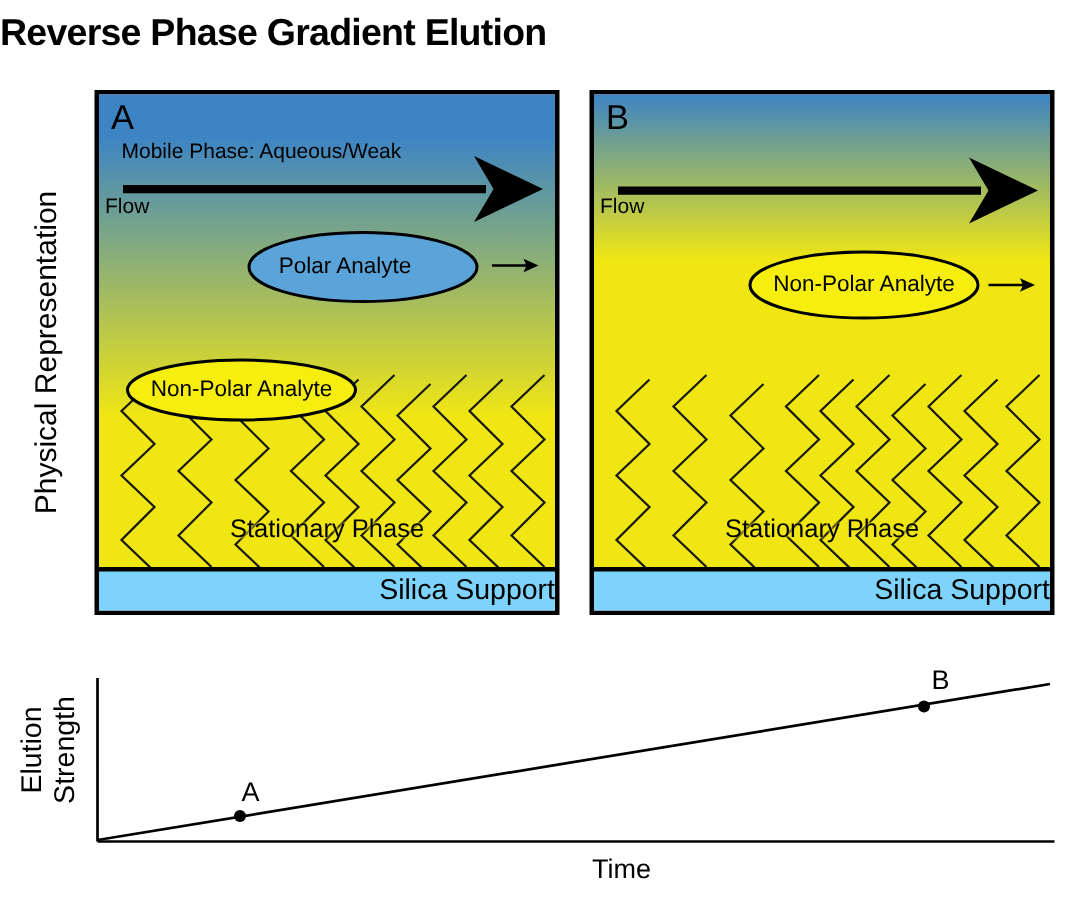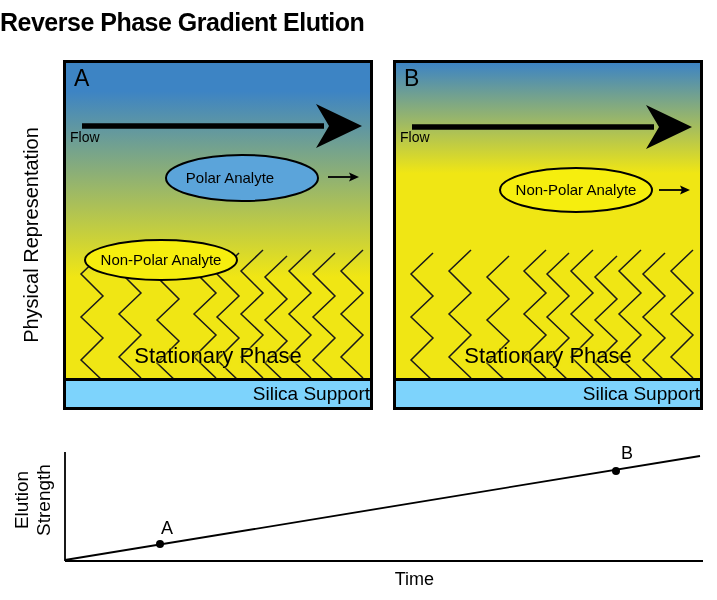--- a/index.html
+++ b/index.html
@@ -35,21 +35,21 @@
     font-size:19px;font-weight:500;
   }
   .p-letter{left:8px;top:2px;font-size:23px;}
   .mp-text{left:15px;top:29px;font-size:14px;font-weight:500;}
   .flow-text{left:4px;top:66px;font-size:14px;font-weight:500;}
   .ellipse-label{width:160px;height:18px;line-height:18px;text-align:center;font-size:15px;font-weight:500;}
   #pa-polar-label{left:84px;top:106px;}
   #pa-nonpolar-label{left:15px;top:188px;}
   #pb-nonpolar-label{left:100px;top:118px;}
   .stationary-label{
-    left:0;width:100%;top:280px;text-align:center;font-size:22px;font-weight:500;
+    left:0;width:100%;top:280px;text-align:center;font-size:17px;font-weight:500;
     text-shadow:0 0 3px var(--mobile-yellow),0 0 2px var(--mobile-yellow);
   }
   .chart-svg{left:0;top:430px;}
   .elution-label{
     left:-27px;top:478px;width:120px;text-align:center;font-size:19px;line-height:22px;
     transform:rotate(-90deg);transform-origin:50% 50%;
   }
   .time-label{left:334px;top:569px;width:100px;text-align:right;font-size:18px;}
   .pt-label{width:40px;text-align:center;font-size:18px;}
   #pt-a{left:147px;top:518px;}
@@ -93,20 +93,21 @@
     <svg class="panel-svg" width="304" height="315" viewBox="0 0 304 315">
       <use href="#zigzags"></use>
       <ellipse cx="176" cy="115" rx="76" ry="23" style="fill:var(--polar-fill)" stroke="#000" stroke-width="2"></ellipse>
       <ellipse cx="95" cy="197" rx="76" ry="20" style="fill:var(--nonpolar-fill)" stroke="#000" stroke-width="2"></ellipse>
       <use href="#big-arrow"></use>
       <g transform="translate(262,114)">
         <use href="#small-arrow"></use>
       </g>
     </svg>
     <div class="abs p-letter">A</div>
+    <div class="abs mp-text">Mobile Phase: Aqueous/Weak</div>
     <div class="abs flow-text">Flow</div>
     <div id="pa-polar-label" class="abs ellipse-label">Polar Analyte</div>
     <div id="pa-nonpolar-label" class="abs ellipse-label">Non-Polar Analyte</div>
     <div class="abs stationary-label">Stationary Phase</div>
   </div>
   <div class="silica-bar">
     <span>Silica Support</span>
   </div>
 </div>
 

